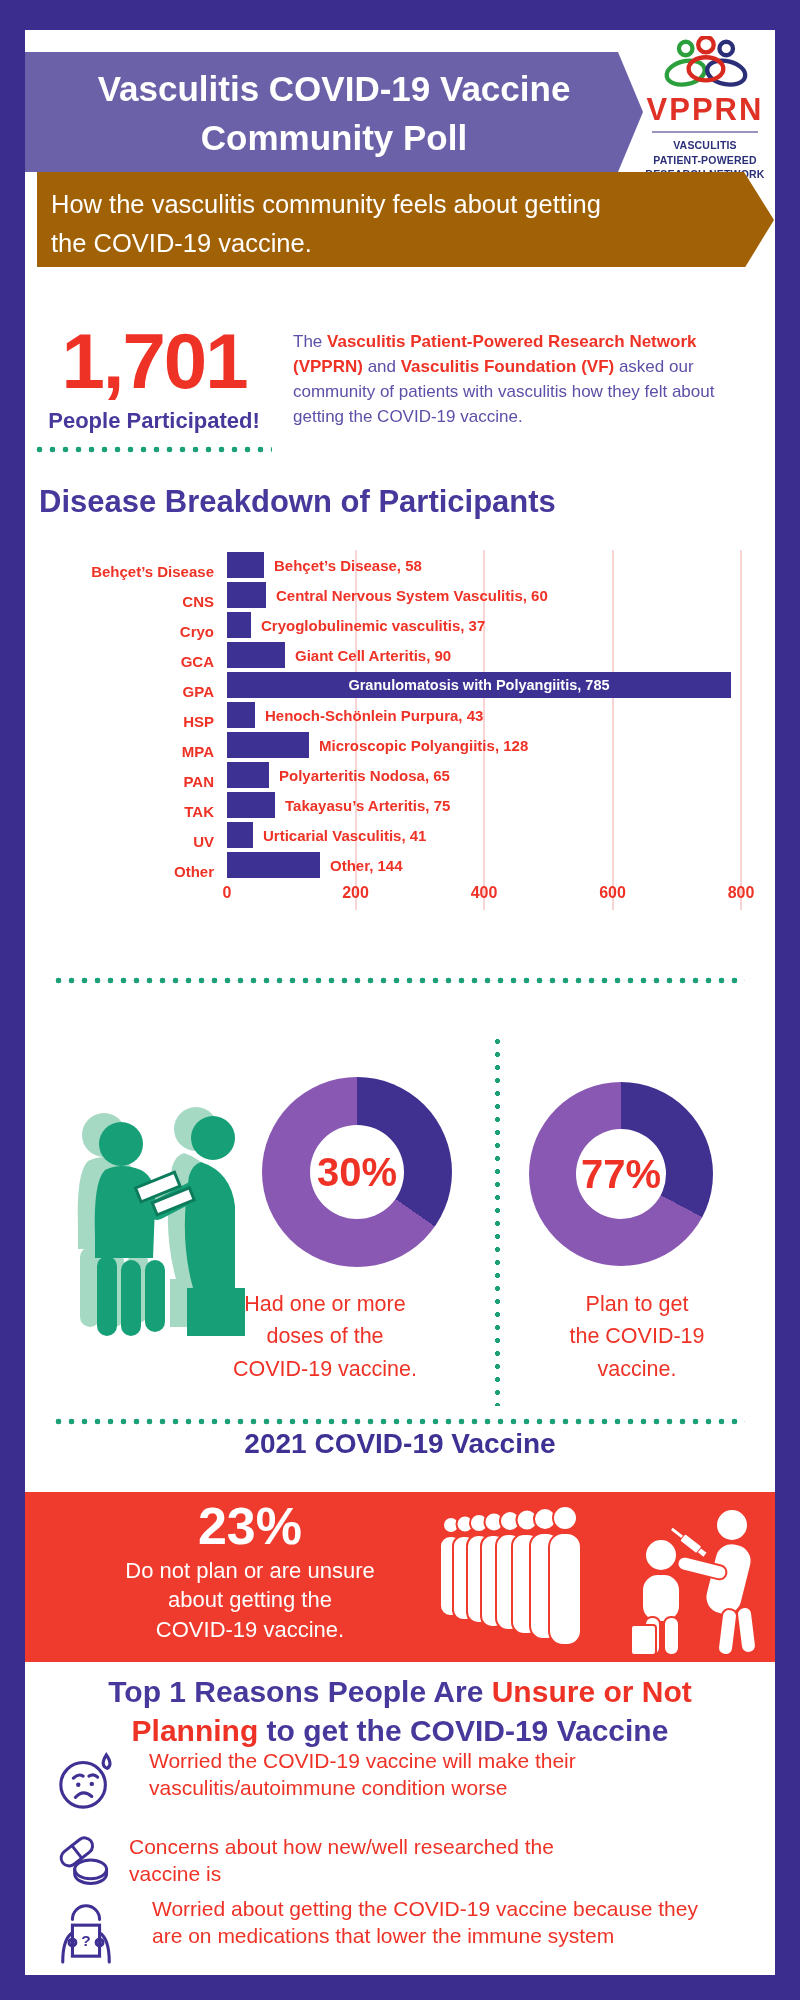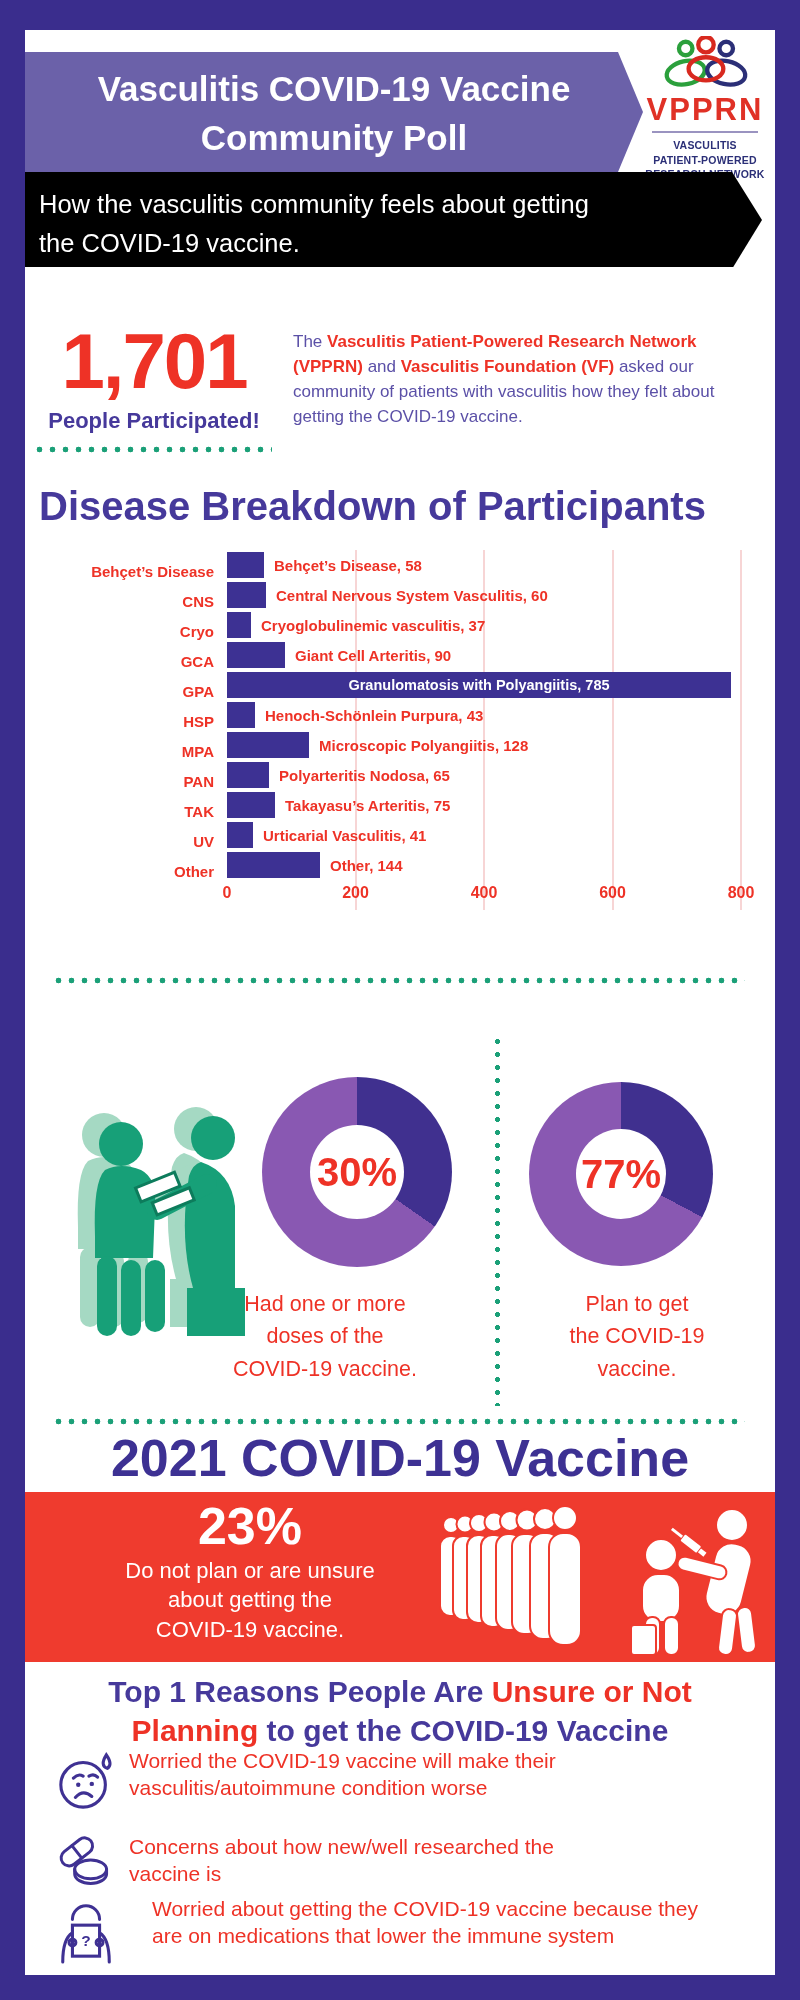--- a/index.html
+++ b/index.html
@@ -9,36 +9,36 @@
   #content > *{position:absolute;}
 
   
   .title-banner{left:0;top:22px;width:618px;height:120px;background:#6b61a9;
     clip-path:polygon(0 0,593px 0,618px 60px,593px 120px,0 120px);
     color:#fff;text-align:center;font-weight:bold;font-size:35px;line-height:49px;padding-top:12px;box-sizing:border-box;}
   .logo-box{left:610px;top:6px;width:140px;text-align:center;}
   .logo-acronym{font-size:31px;font-weight:bold;color:#e03126;letter-spacing:2px;margin-top:-2px;}
   .logo-rule{width:106px;height:2px;background:#9a93c0;margin:3px auto 5px auto;}
   .logo-org{font-size:10.5px;font-weight:bold;color:#2b2f77;line-height:1.4;letter-spacing:.2px;}
-  .subtitle-banner{left:0;top:142px;width:737px;height:95px;background:#000000;
+  .subtitle-banner{left:12px;top:142px;width:737px;height:95px;background:#a16207;
     clip-path:polygon(0 0,707px 0,737px 48px,707px 97px,0 97px);
     color:#fff;font-size:25.5px;line-height:1.52;padding:13px 40px 0 14px;box-sizing:border-box;white-space:pre-line;}
 
   
   .stat-block{left:6px;top:292px;width:246px;text-align:center;}
   .stat-count{font-size:78px;line-height:1;font-weight:bold;color:#ee3226;letter-spacing:-2px;}
   .stat-label{font-size:22px;font-weight:bold;color:#46399b;margin-top:8px;}
   .hdots{height:7px;background-image:radial-gradient(circle at 3.5px 3.5px,#1ba078 2.7px,transparent 3.1px);
     background-size:13px 7px;background-repeat:repeat-x;}
   .stat-dots{width:236px;margin:12px auto 0 auto;}
   .intro{left:268px;top:300px;width:458px;font-size:17px;line-height:1.47;color:#5b50a7;}
   .rb{color:#ee3226;font-weight:bold;}
 
   
-  .chart-title{left:14px;top:454px;font-size:40px;font-weight:bold;color:#46399b;}
+  .chart-title{left:14px;top:454px;font-size:31px;font-weight:bold;color:#46399b;}
   .chart{left:0;top:520px;width:745px;}
   .grid{position:absolute;left:202px;top:0;width:514px;height:360px;}
   .gridline{position:absolute;top:0;width:2px;height:100%;background:#f7d5d5;}
   .crow{display:flex;align-items:flex-end;height:30px;position:relative;}
   .clabel{width:202px;box-sizing:border-box;padding-right:13px;text-align:right;
     font-size:15px;font-weight:bold;color:#ee3226;flex:0 0 202px;}
   .carea{position:relative;flex:1;height:30px;}
   .cbar{position:absolute;left:0;top:2px;height:26px;background:#3d3193;}
   .cbar-inside{position:absolute;inset:0;display:flex;align-items:center;justify-content:center;
     color:#fff;font-size:14.5px;font-weight:bold;white-space:nowrap;}
@@ -63,34 +63,34 @@
     background:conic-gradient(#40308f 0deg 118deg,#8958b2 118deg 360deg);}
   .hole{background:#fff;border-radius:50%;display:flex;align-items:center;justify-content:center;}
   .donut-30 .hole{width:94px;height:94px;}
   .donut-77 .hole{width:90px;height:90px;}
   .donut-val{font-size:40px;font-weight:bold;color:#ee3226;}
   .donut-cap{font-size:21.5px;line-height:1.5;color:#ee3226;text-align:center;white-space:pre-line;}
   .cap-30{left:155px;top:1258px;width:290px;}
   .cap-77{left:492px;top:1258px;width:240px;}
 
   
-  .heading-2021{left:0;top:1398px;width:750px;text-align:center;font-size:52px;font-weight:bold;color:#3d3193;}
+  .heading-2021{left:0;top:1398px;width:750px;text-align:center;font-size:28px;font-weight:bold;color:#3d3193;}
   .red-block{left:0;top:1462px;width:750px;height:170px;background:#ef3b2e;}
   .red-block > *{position:absolute;}
   .unsure-val{left:30px;top:4px;width:390px;text-align:center;color:#fff;font-size:52px;font-weight:bold;}
   .unsure-cap{left:60px;top:64px;width:330px;text-align:center;color:#fff;font-size:22px;line-height:1.34;white-space:pre-line;}
   .queue-svg{right:6px;top:7px;width:332px;height:158px;}
 
   
   .reasons-heading{left:20px;top:1642px;width:710px;text-align:center;font-size:30px;font-weight:bold;
     line-height:1.3;color:#46399b;}
   .reason{display:flex;}
   .reason .ricon{flex:0 0 64px;margin-left:30px;}
   .rtext{font-size:21px;line-height:1.28;color:#ee3226;margin-left:10px;}
-  .reason-1{top:1718px;}
+  .reason-1{top:1718px;gap:20px;}
   .reason-2{top:1800px;}
   .reason-3{top:1866px;}
   .reason-1 .rtext{width:545px;}
   .reason-2 .rtext{width:470px;margin-top:4px;}
   .reason-3 .rtext{width:555px;margin-left:33px;}
 </style>
 </head>
 <body>
 
 <div id="page">

